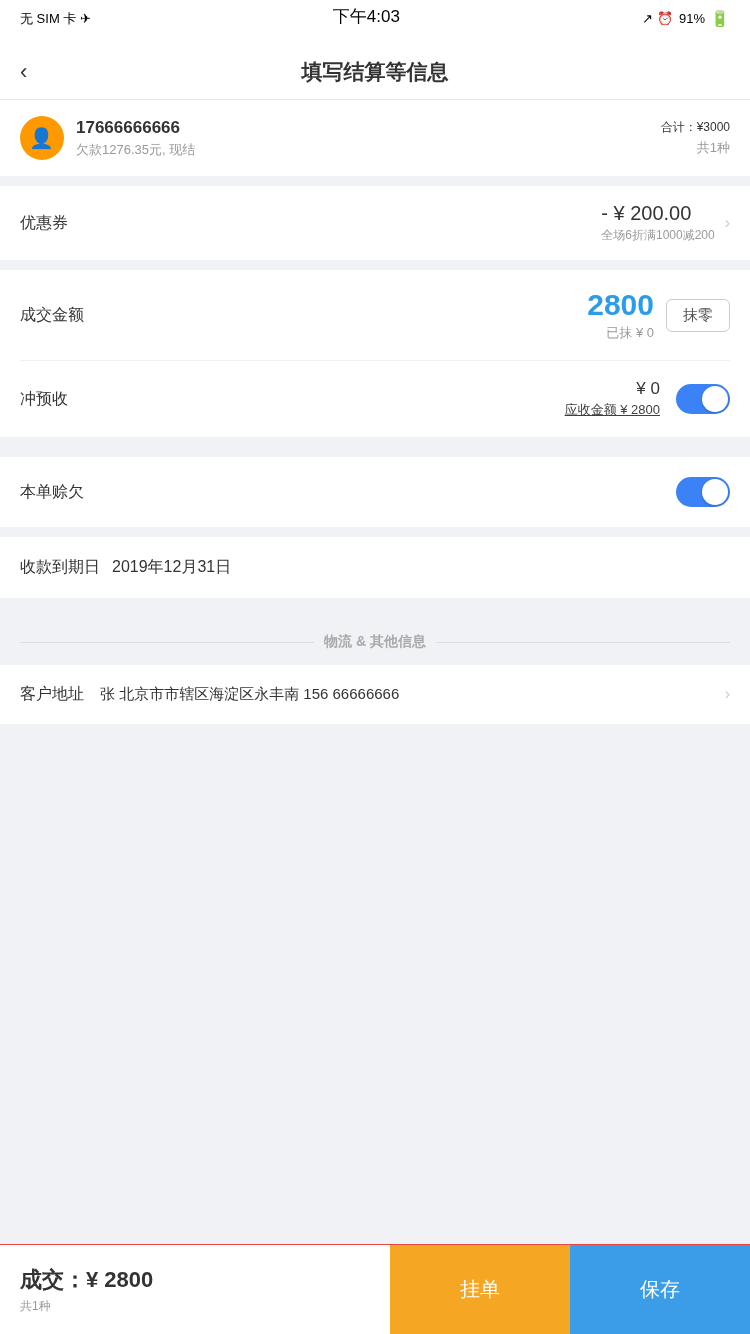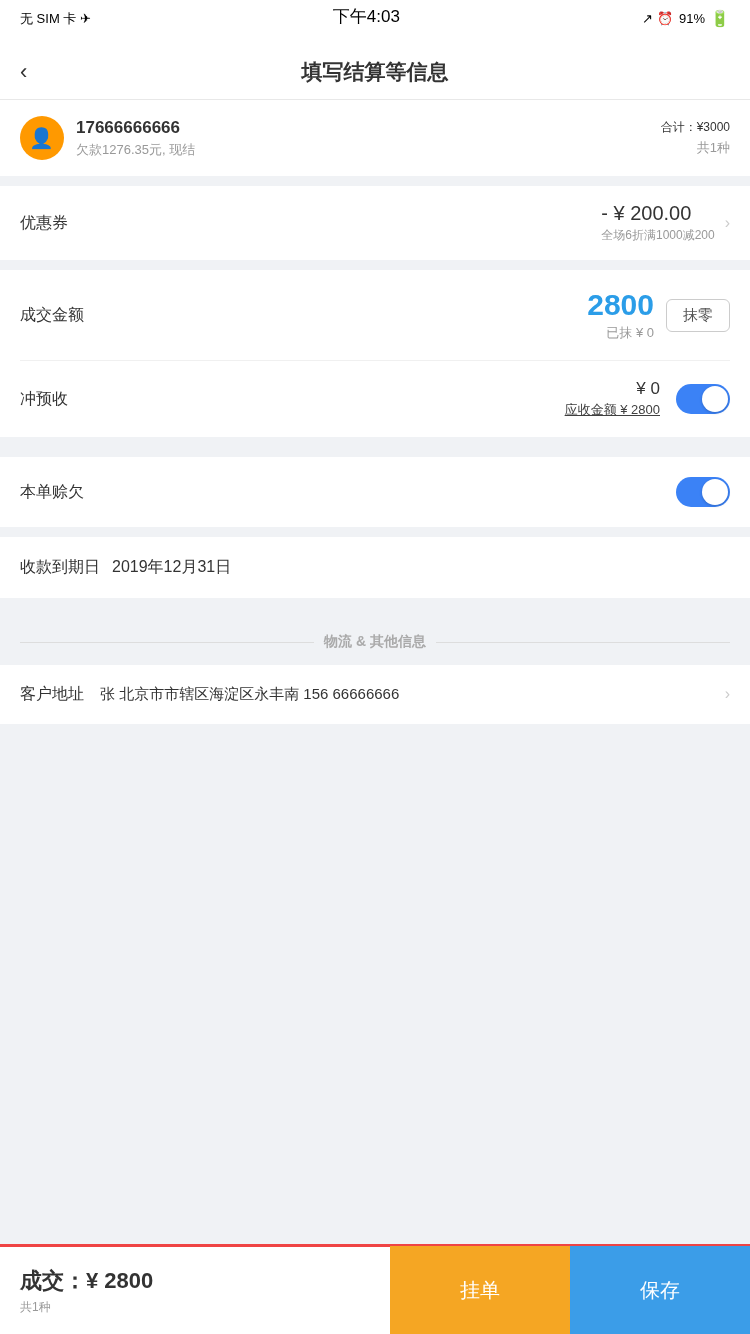--- a/index.html
+++ b/index.html
@@ -344,21 +344,21 @@
     
     .bottom-bar {
       position: fixed;
       bottom: 0;
       left: 0;
       width: 750px;
       height: 90px;
       background: #fff;
       display: flex;
       align-items: center;
-      border-top: 3px solid #ef4444;
+      border-top: 1px solid #ef4444;
     }
     .bottom-summary {
       flex: 1;
       padding: 0 20px;
     }
     .bottom-deal {
       font-size: 14px;
       color: #333;
     }
     .bottom-deal span {

